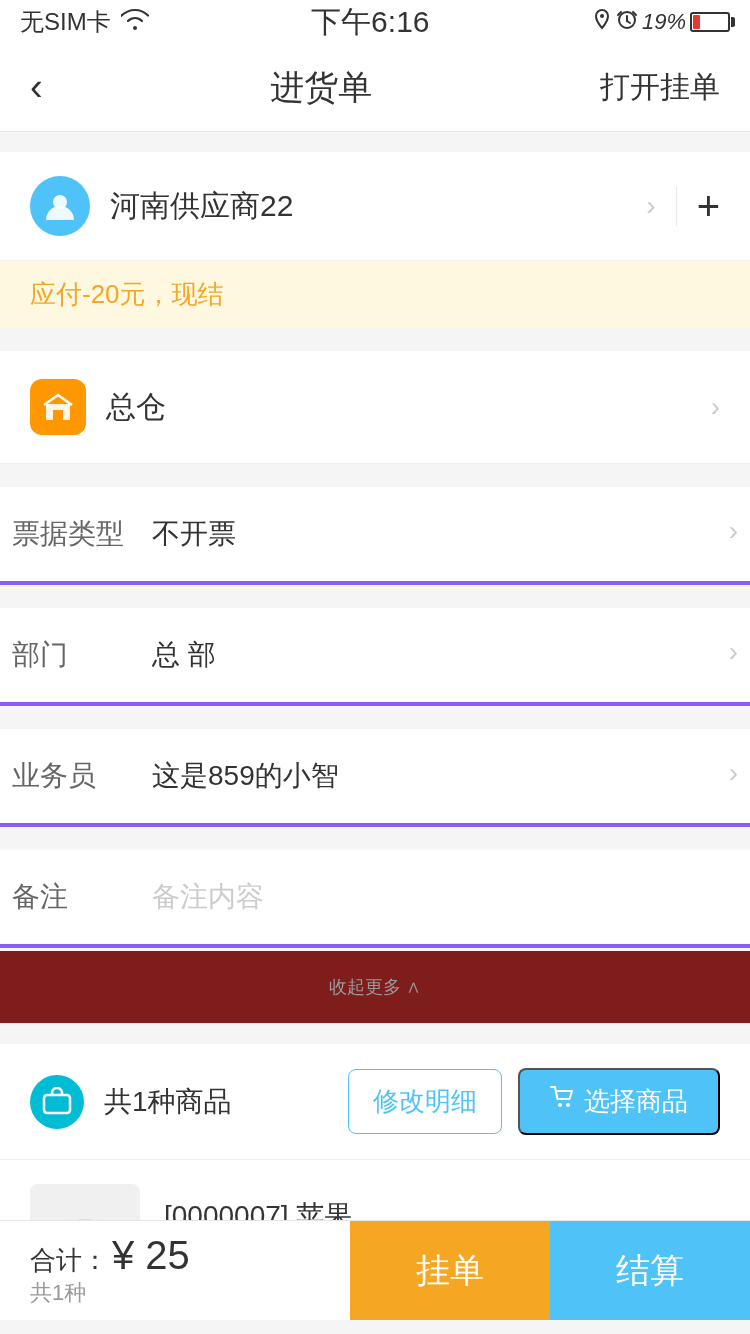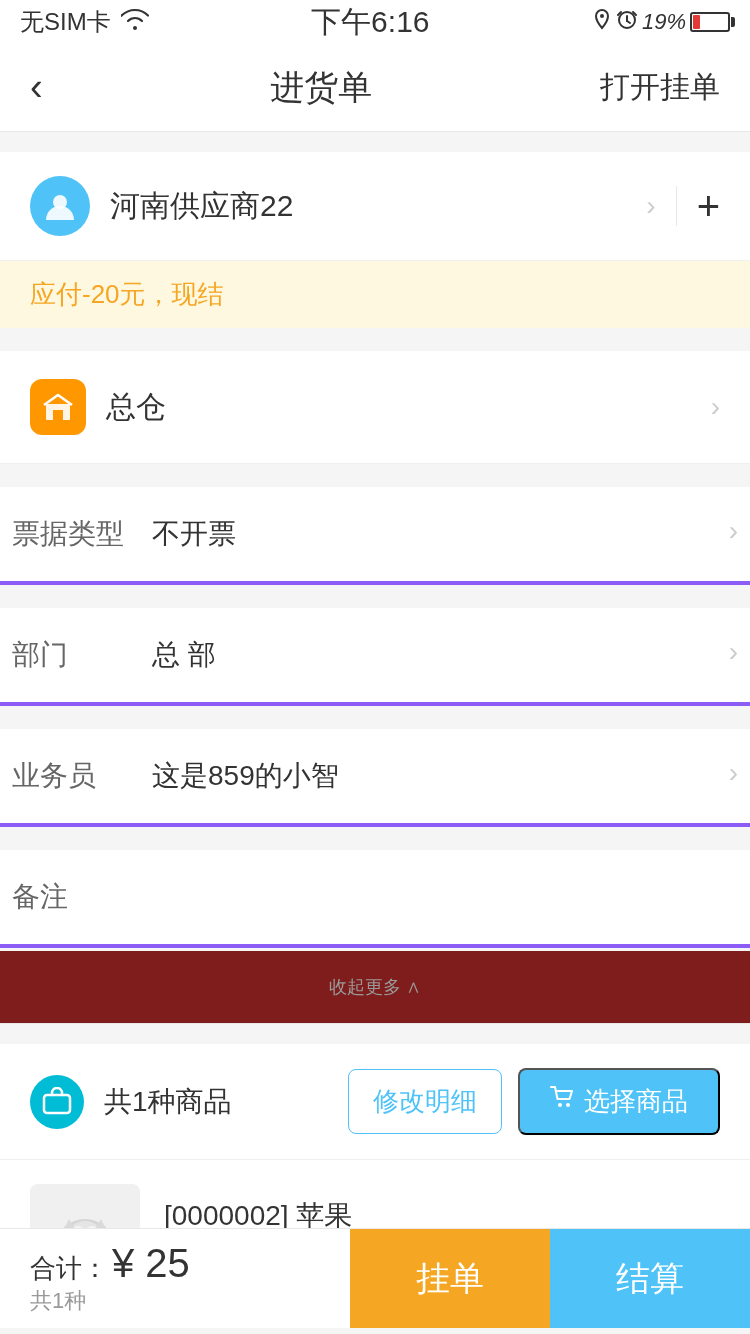--- a/index.html
+++ b/index.html
@@ -173,21 +173,21 @@
     }
     .product-info { flex: 1; }
     .product-name { font-size: 28px; color: #333; margin-bottom: 12px; }
     .product-price { font-size: 26px; color: #333; }
     .product-price .blue { color: #4fc3f7; }
     .product-more { color: #ccc; font-size: 30px; cursor: pointer; }
 
     
     .bottom-bar {
       position: fixed;
-      bottom: 6px;
+      bottom: 14px;
       width: 750px;
       height: 100px;
       display: flex;
       align-items: stretch;
       background: #fff;
       border-top: 1px solid #e8e8e8;
     }
     .total-section {
       flex: 1;
       display: flex;
@@ -324,20 +324,21 @@
     <span class="form-value">这是859的小智</span>
     <span class="chevron">›</span>
   </div>
 </div>
 
 <div class="section-gap"></div>
 
 <div class="card">
   <div class="form-row">
     <span class="form-label">备注</span>
+    <span class="form-value placeholder">备注内容</span>
   </div>
 </div>
 
 <div class="collapse-btn">收起更多 ∧</div>
 
 <div class="section-gap"></div>
 
 <div class="card">
   <div class="products-header">
     <div class="products-icon">
@@ -371,21 +372,21 @@
         <circle cx="33" cy="34" r="4" fill="#999"></circle>
         <circle cx="47" cy="34" r="4" fill="#999"></circle>
         <path d="M36 42 Q40 46 44 42" stroke="#999" stroke-width="2" fill="none" stroke-linecap="round"></path>
         <path d="M24 20 L30 30 L20 28z" fill="#aaa"></path>
         <path d="M56 20 L50 30 L60 28z" fill="#aaa"></path>
         <text x="25" y="68" font-size="10" fill="#999" font-family="sans-serif">督十</text>
       </svg>
     </div>
     <div class="product-info">
       <div class="product-name">
-        <span>[0000002] </span>
+        <span>[0000007] </span>
         <span>苹果</span>
       </div>
       <div class="product-price">
         <span>¥5 x </span>
         <span class="blue">5千克</span>
         <span> = </span>
         <span class="blue">¥25</span>
       </div>
     </div>
     <span class="product-more">···</span>

